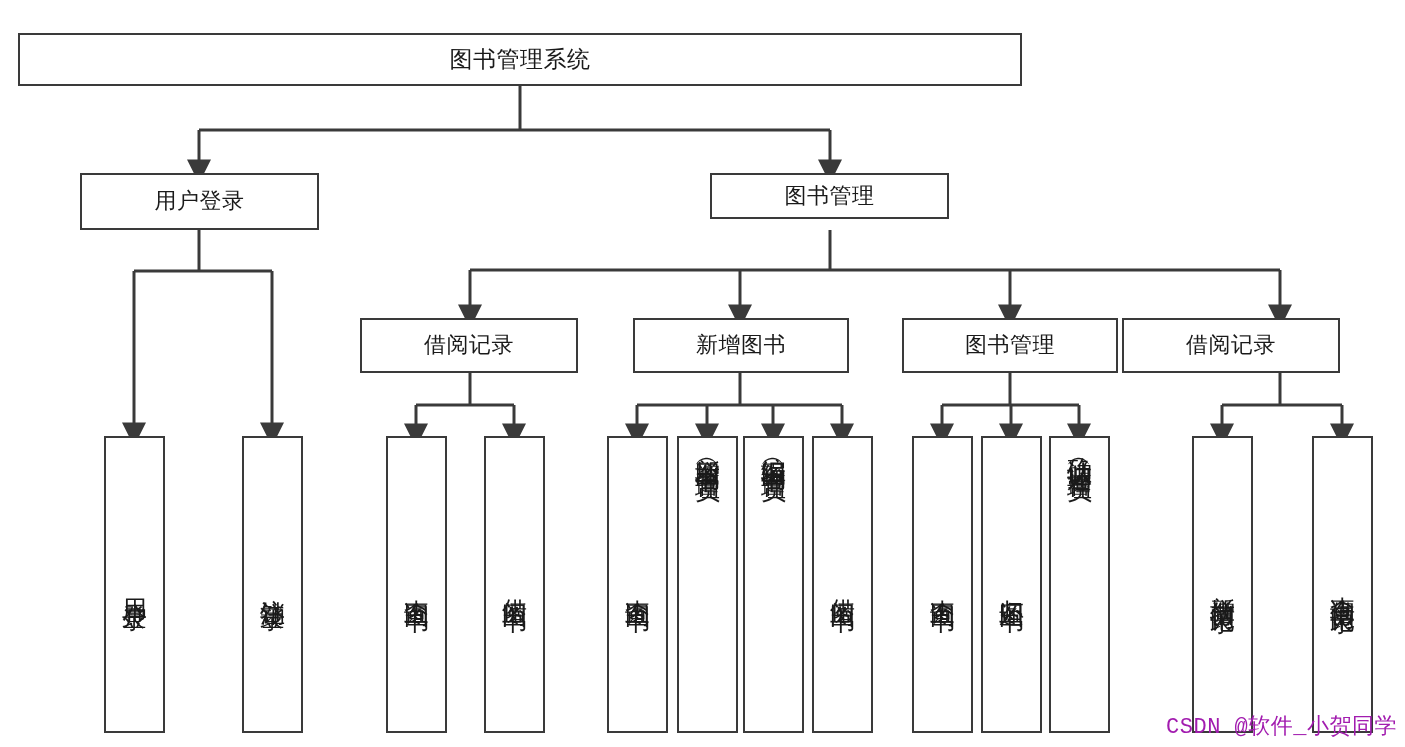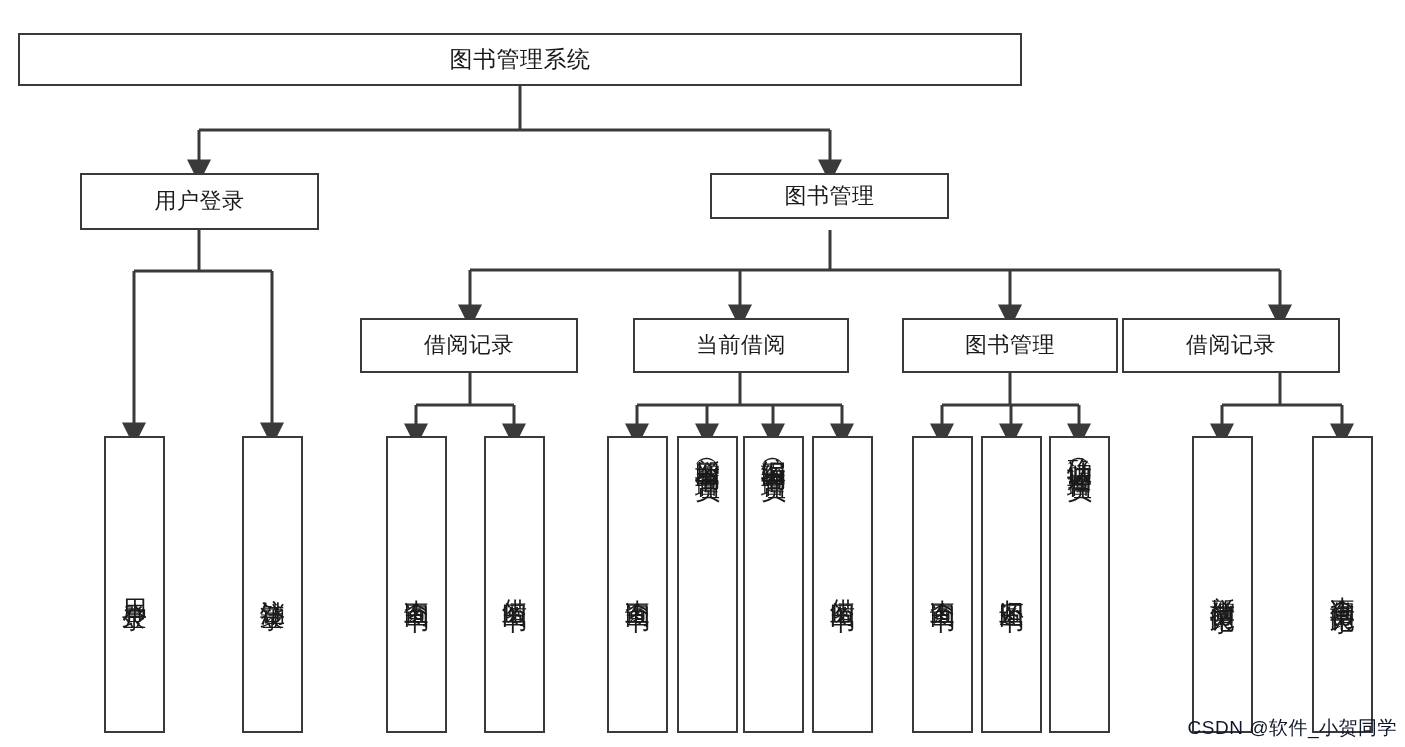--- a/index.html
+++ b/index.html
@@ -40,25 +40,25 @@
     line-height:1.08;
     letter-spacing:3px;
     white-space:nowrap;
   }
   .node.vert.center{align-items:center;}
   .node.root .label{font-size:23px;}
   .watermark{
     position:absolute;
     right:8px;
     bottom:6px;
-    font-size:19px;
-    color:#0f172a;
+    font-size:22px;
+    color:#a21caf;
     letter-spacing:0.5px;
     white-space:nowrap;
-    font-family:Liberation Sans, sans-serif;
+    font-family:Liberation Mono, monospace;
   }
 </style>
 </head>
 <body>
 
 <div id="canvas">
 
   <svg class="edges" viewBox="0 0 1405 747" width="1405" height="747" xmlns="http://www.w3.org/2000/svg">
     <defs>
       <marker id="arrow" markerWidth="11" markerHeight="11" refX="1.2" refY="4" orient="auto" markerUnits="strokeWidth">
@@ -118,21 +118,21 @@
     <span class="label">用户登录</span>
   </div>
   <div class="node" style="left:710px;top:173px;width:239px;height:46px;">
     <span class="label">图书管理</span>
   </div>
 
   <div class="node" style="left:360px;top:318px;width:218px;height:55px;">
     <span class="label">借阅记录</span>
   </div>
   <div class="node" style="left:633px;top:318px;width:216px;height:55px;">
-    <span class="label">当前借阅</span>
+    <span class="label">新增图书</span>
   </div>
   <div class="node" style="left:902px;top:318px;width:216px;height:55px;">
     <span class="label">图书管理</span>
   </div>
   <div class="node" style="left:1122px;top:318px;width:218px;height:55px;">
     <span class="label">借阅记录</span>
   </div>
 
   <div class="node vert center" style="left:104px;top:436px;width:61px;height:297px;">
     <span class="label">用户登录</span>

